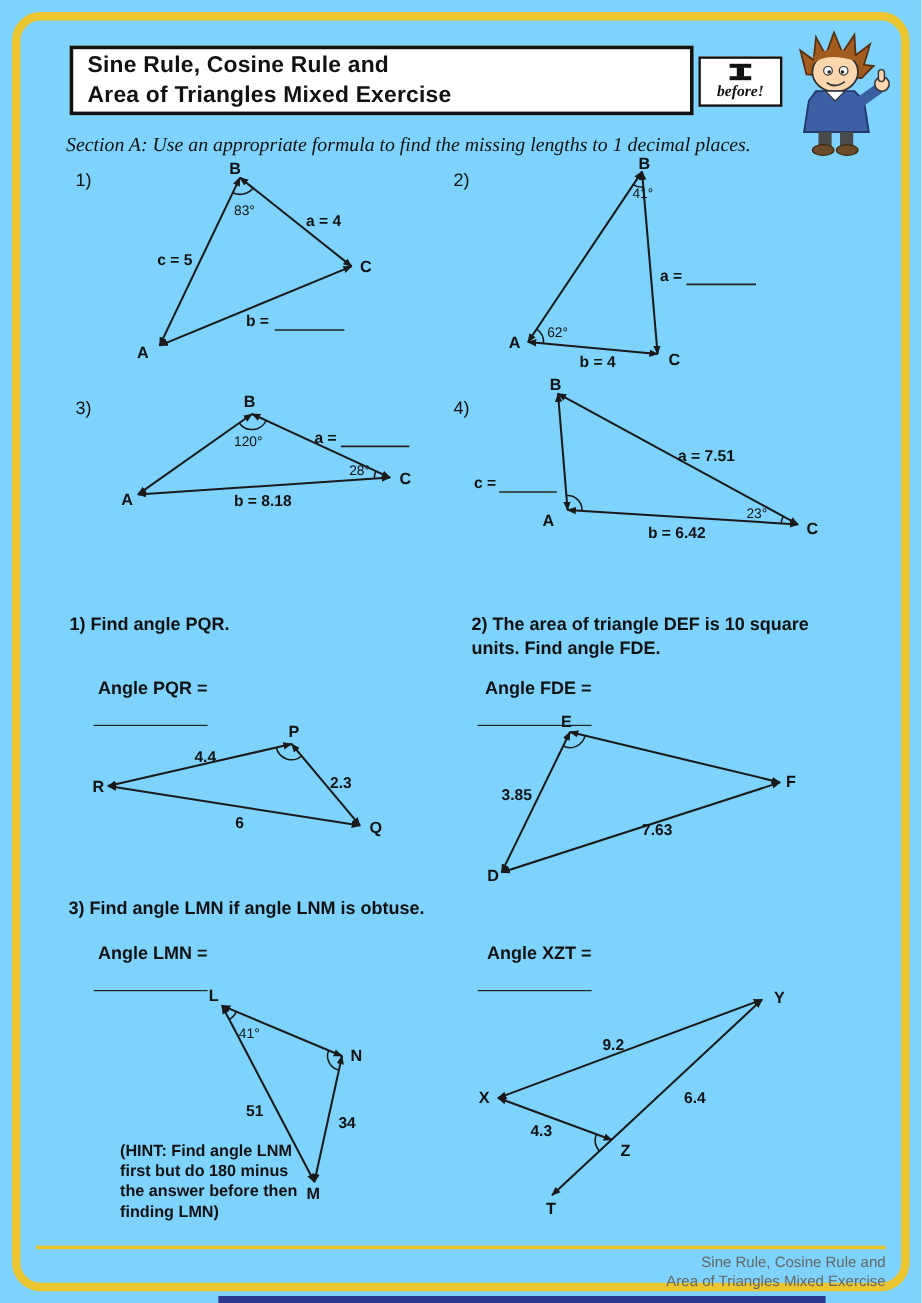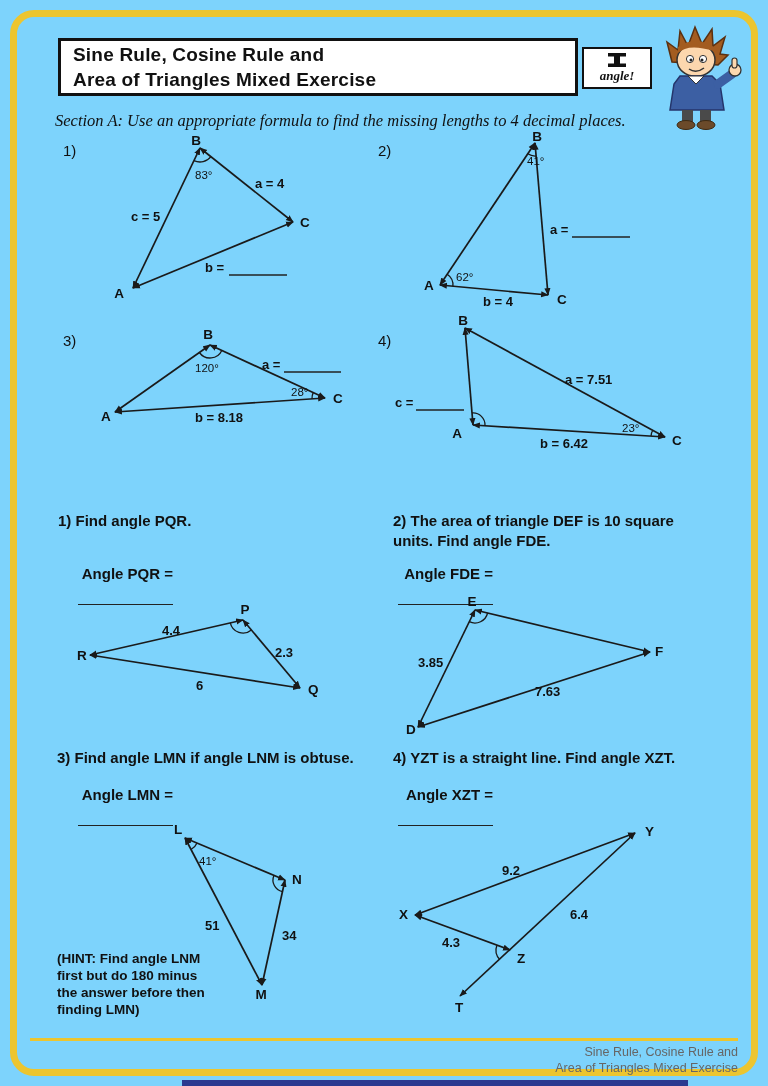--- a/index.html
+++ b/index.html
@@ -18,21 +18,21 @@
 
   .mascot { position:absolute; left:650px; top:22px; overflow:visible; }
 
   .section-heading { position:absolute; font-family:"Liberation Serif", serif; font-style:italic; font-size:16.5px; }
   .section-heading b { font-weight:normal; }
 
   .prob-num  { position:absolute; font-size:15px; }
   .prob-title{ position:absolute; font-size:15px; font-weight:bold; line-height:1.35; }
   .answer-row{ position:absolute; display:flex; align-items:flex-end; gap:7px; font-size:15px; font-weight:bold;flex-direction:column; }
   .blank     { width:95px; height:16px; border-bottom:1.6px solid #222; }
-  .hint      { position:absolute; font-size:13.5px; font-weight:bold; line-height:1.27; }
+  .hint      { position:absolute; font-size:13.5px; font-weight:bold; line-height:1.27;margin-left:43px; }
 
   .tri { position:absolute; overflow:visible; }
   svg text { font-family:"Liberation Sans", sans-serif; fill:#111; }
   .vlbl { font-size:13.5px; font-weight:bold; }
   .slbl { font-size:13px;   font-weight:bold; }
   .albl { font-size:11.5px; }
   .edge { stroke:#1a1a1a; stroke-width:1.7; }
   .arc  { fill:none; stroke:#1a1a1a; stroke-width:1.3; }
   .blankline { stroke:#222; stroke-width:1.4; }
 
@@ -61,21 +61,21 @@
     <div class="title-line">Sine Rule, Cosine Rule and</div>
     <div class="title-line">Area of Triangles Mixed Exercise</div>
   </div>
 
   <div class="logo-box">
     <svg width="22" height="14" viewBox="0 0 22 14">
       <rect x="2" y="0" width="18" height="3.5" fill="#111"></rect>
       <rect x="8" y="3" width="6" height="8" fill="#111"></rect>
       <rect x="2" y="10.5" width="18" height="3.5" fill="#111"></rect>
     </svg>
-    <div class="logo-text">angle!</div>
+    <div class="logo-text">before!</div>
   </div>
 
   <svg class="mascot" width="95" height="110" viewBox="0 0 95 110">
     <path d="M22,40 L17,20 L28,28 L30,9 L38,24 L45,5 L52,22 L62,7 L63,24 L75,15 L70,32 L78,33 L68,43 Z" fill="#a35c20" stroke="#5a3010" stroke-width="1.5"></path>
     <ellipse cx="46" cy="38" rx="19" ry="16.5" fill="#fcd7ae" stroke="#333" stroke-width="1.5"></ellipse>
     <path d="M28,31 Q38,21 64,29 L64,25 Q45,13 28,25 Z" fill="#a35c20"></path>
     <circle cx="40" cy="37" r="3.6" fill="#fff" stroke="#333"></circle>
     <circle cx="53" cy="37" r="3.6" fill="#fff" stroke="#333"></circle>
     <circle cx="41" cy="38" r="1.5" fill="#222"></circle>
     <circle cx="52" cy="38" r="1.5" fill="#222"></circle>
@@ -86,21 +86,21 @@
     <circle cx="85" cy="48" r="6" fill="#fcd7ae" stroke="#333" stroke-width="1.3"></circle>
     <rect x="82" y="36" width="5" height="10" rx="2.5" fill="#fcd7ae" stroke="#333" stroke-width="1.2"></rect>
     <rect x="32" y="88" width="11" height="13" fill="#4a4a4a"></rect>
     <rect x="50" y="88" width="11" height="13" fill="#4a4a4a"></rect>
     <ellipse cx="36" cy="103" rx="9" ry="4.5" fill="#6b4a2a" stroke="#3d2a14"></ellipse>
     <ellipse cx="56" cy="103" rx="9" ry="4.5" fill="#6b4a2a" stroke="#3d2a14"></ellipse>
   </svg>
 
   <div class="section-heading" style="left:55px; top:111px">
     <b>Section A:</b>
-    <span>Use an appropriate formula to find the missing lengths to 4 decimal places.</span>
+    <span>Use an appropriate formula to find the missing lengths to 1 decimal places.</span>
   </div>
 
   <div class="prob-num" style="left:63px; top:142px">1)</div>
   <div class="prob-num" style="left:378px; top:142px">2)</div>
   <div class="prob-num" style="left:63px; top:332px">3)</div>
   <div class="prob-num" style="left:378px; top:332px">4)</div>
 
   <svg class="tri" style="left:95px; top:138px" width="250" height="168" viewBox="0 0 250 168">
     <g>
       <line class="edge" x1="38" y1="150" x2="105" y2="10" marker-start="url(#arrow)" marker-end="url(#arrow)"></line>
@@ -208,21 +208,20 @@
     </g>
     <path class="arc" d="M69.3,21.7 A13,13 0 0 0 87.6,13"></path>
     <text class="vlbl" x="72" y="6" text-anchor="middle">E</text>
     <text class="slbl" x="18" y="67">3.85</text>
     <text class="slbl" x="135" y="96">7.63</text>
     <text class="vlbl" x="6" y="134">D</text>
     <text class="vlbl" x="255" y="56">F</text>
   </svg>
 
   <div class="prob-title" style="left:57px; top:748px; width:335px">3) Find angle LMN if angle LNM is obtuse.</div>
-  <div class="prob-title" style="left:393px; top:748px; width:340px">4) YZT is a straight line. Find angle XZT.</div>
 
   <div class="answer-row" style="left:78px; top:786px">
     <span>Angle LMN =</span>
     <span class="blank"></span>
   </div>
   <div class="answer-row" style="left:398px; top:786px">
     <span>Angle XZT =</span>
     <span class="blank"></span>
   </div>
 

